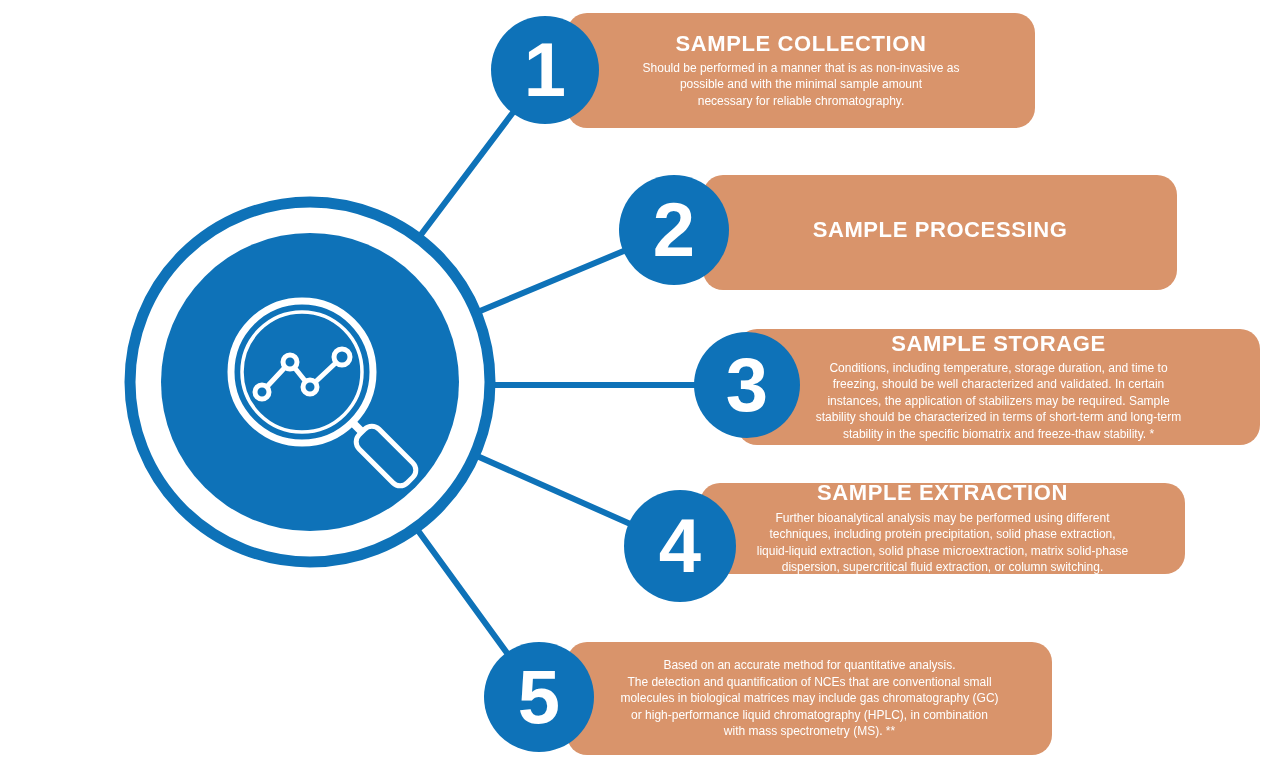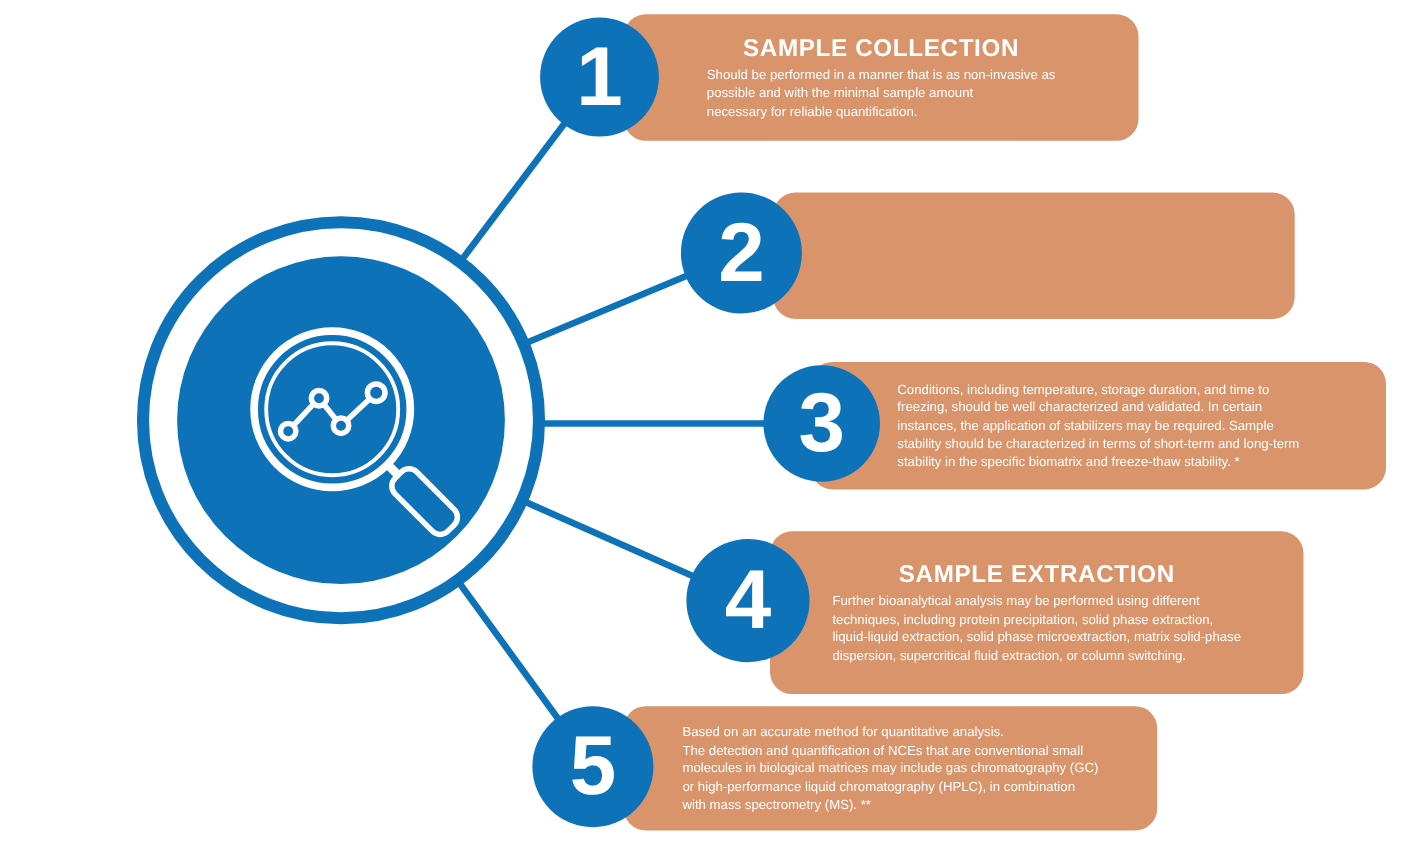--- a/index.html
+++ b/index.html
@@ -24,21 +24,21 @@
   .step-box {
     position: absolute;
     z-index: 1;
     background: #D9946B;
     border-radius: 20px;
     color: #ffffff;
     display: flex;
     flex-direction: column;
     align-items: center;
     justify-content: center;
-    text-align: left;
+    text-align: center;
     padding: 6px 16px;
     box-sizing: border-box;
   }
   .step-title {
     font-weight: bold;
     font-size: 22px;
     letter-spacing: 0.6px;
     line-height: 1.1;
     margin-bottom: 4px;
     white-space: nowrap;
@@ -58,21 +58,21 @@
     align-items: center;
     justify-content: center;
     font-weight: bold;
     font-size: 76px;
     line-height: 1;
   }
   
   .box-1 { left: 567px; top: 13px;  width: 468px; height: 115px; }
   .box-2 { left: 703px; top: 175px; width: 474px; height: 115px; }
   .box-3 { left: 737px; top: 329px; width: 523px; height: 116px; }
-  .box-4 { left: 700px; top: 483px; width: 485px; height: 148px; }
+  .box-4 { left: 700px; top: 483px; width: 485px; height: 91px; }
   .box-5 { left: 567px; top: 642px; width: 485px; height: 113px; }
   .circle-1 { left: 491px; top: 16px;  width: 108px; height: 108px; }
   .circle-2 { left: 619px; top: 175px; width: 110px; height: 110px; }
   .circle-3 { left: 694px; top: 332px; width: 106px; height: 106px; }
   .circle-4 { left: 624px; top: 490px; width: 112px; height: 112px; }
   .circle-5 { left: 484px; top: 642px; width: 110px; height: 110px; }
 </style>
 </head>
 <body>
 
@@ -103,33 +103,35 @@
       <g transform="translate(386,456) rotate(45)">
         <rect x="-34" y="-14" width="68" height="28" rx="10" fill="#0E72B8" stroke="#ffffff" stroke-width="5"></rect>
       </g>
     </g>
   </svg>
 
   <div class="step-box box-1">
     <div class="step-title">SAMPLE COLLECTION</div>
     <div class="step-desc">Should be performed in a manner that is as non-invasive as
 possible and with the minimal sample amount
-necessary for reliable quantification.</div>
+necessary for reliable chromatography.</div>
   </div>
   <div class="step-circle circle-1">
     <span>1</span>
   </div>
 
   <div class="step-box box-2">
+    <div class="step-title">SAMPLE PROCESSING</div>
   </div>
   <div class="step-circle circle-2">
     <span>2</span>
   </div>
 
   <div class="step-box box-3">
+    <div class="step-title">SAMPLE STORAGE</div>
     <div class="step-desc">Conditions, including temperature, storage duration, and time to
 freezing, should be well characterized and validated. In certain
 instances, the application of stabilizers may be required. Sample
 stability should be characterized in terms of short-term and long-term
 stability in the specific biomatrix and freeze-thaw stability. *</div>
   </div>
   <div class="step-circle circle-3">
     <span>3</span>
   </div>
 

